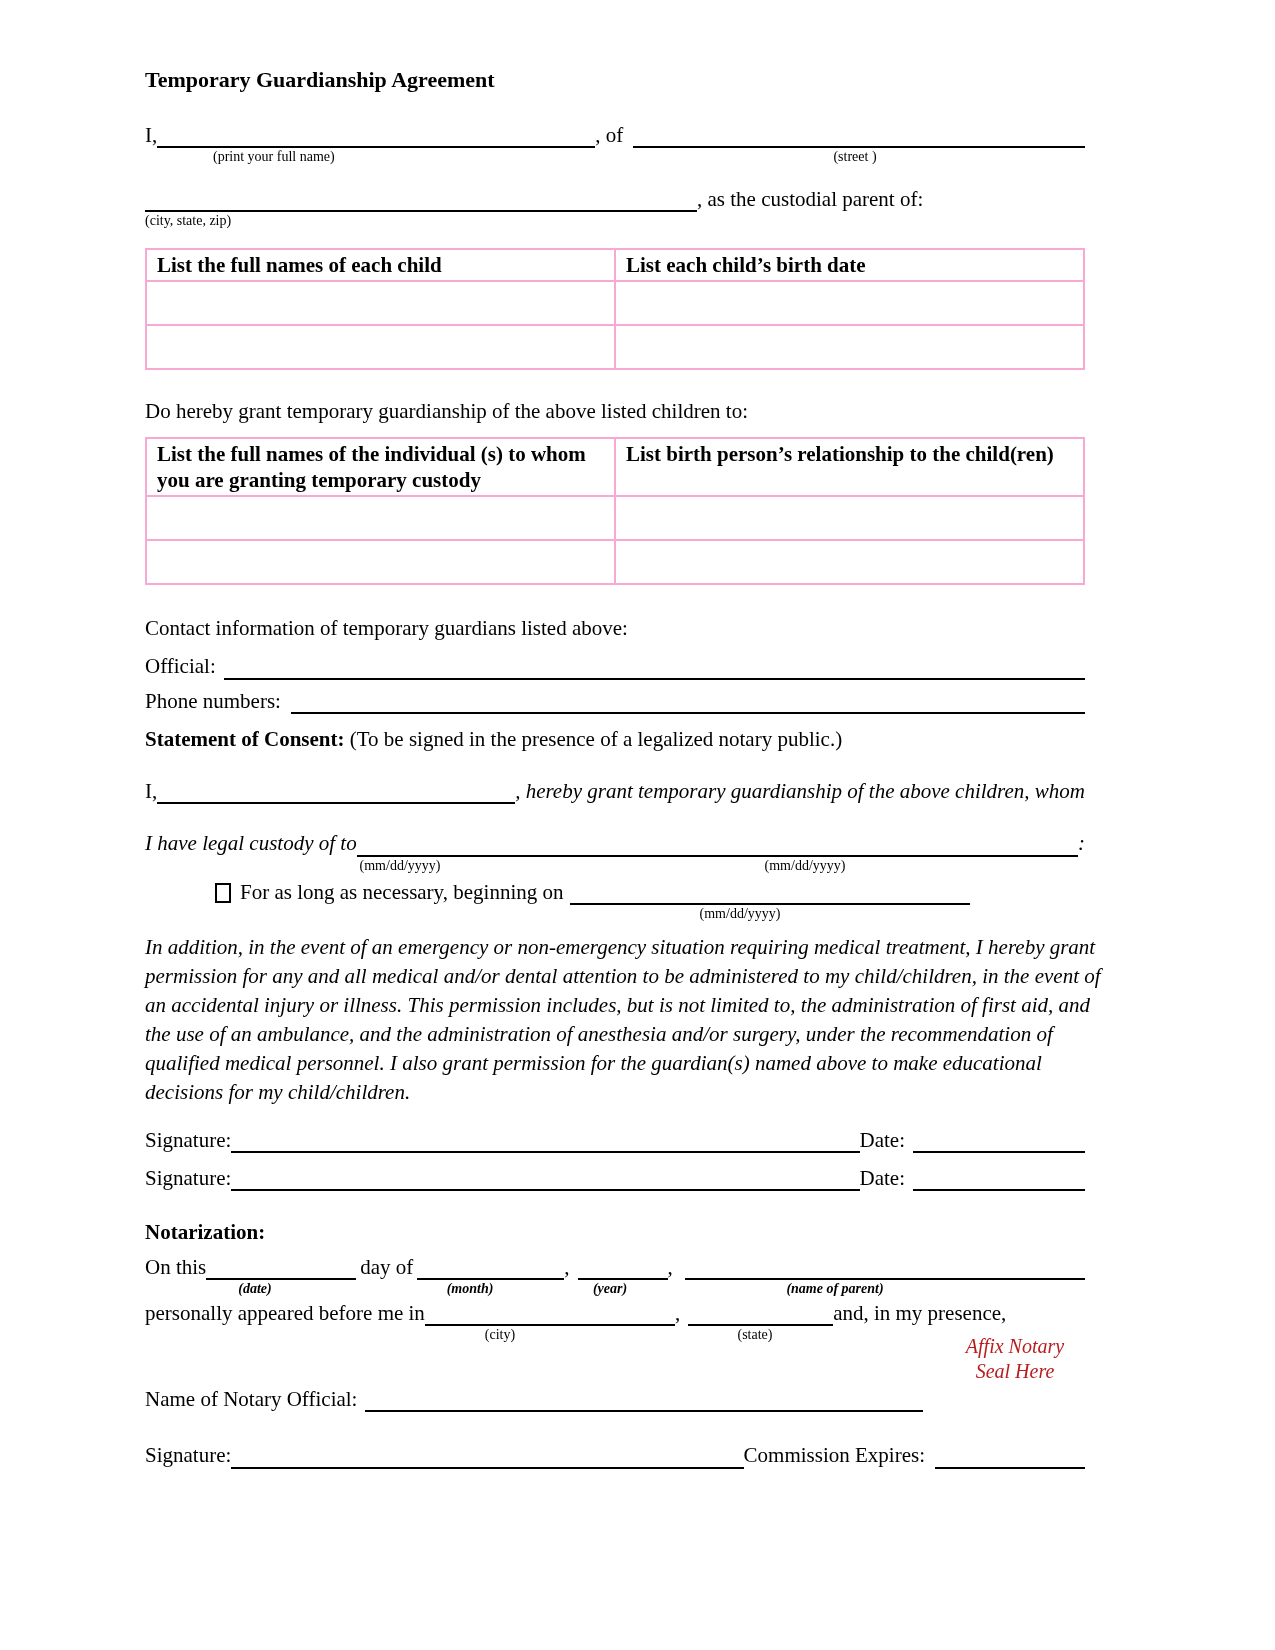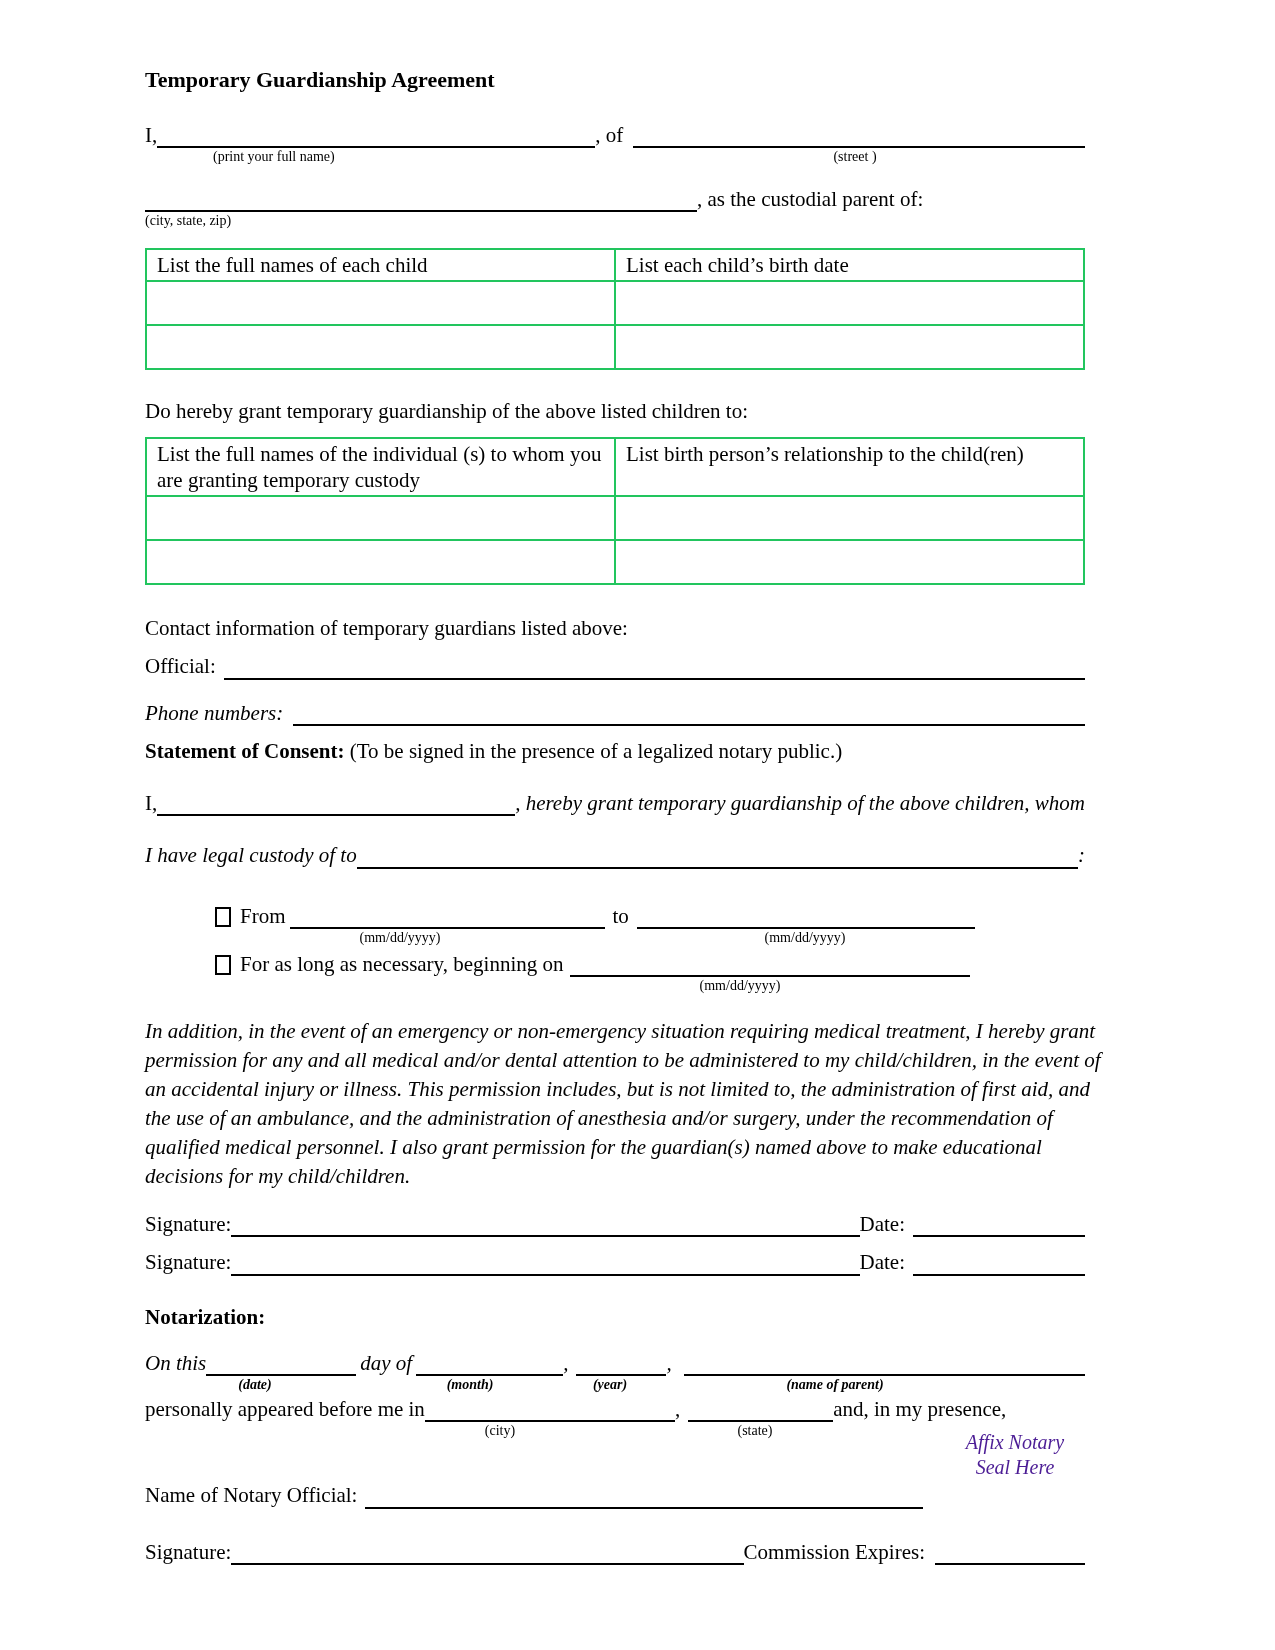--- a/index.html
+++ b/index.html
@@ -16,30 +16,30 @@
   .t { white-space:pre; }
   .blank { display:inline-block; border-bottom:2px solid #000; height:25px; }
   .flex1 { flex:1 1 auto; }
   .lbl-row { position:relative; height:20px; font-size:14px; }
   .lbl-abs { position:absolute; top:0; text-align:center; }
   .left-lbl { text-align:left; }
   .bi { font-weight:bold; font-style:italic; }
   .it { font-style:italic; }
   .bold { font-weight:bold; }
   table { border-collapse:collapse; width:100%; table-layout:fixed; }
-  th, td { border:2px solid #22c55e; padding:2px 10px; font-weight:normal; text-align:left; vertical-align:top; font-size:21px; }
+  th, td { border:2px solid #f9a8d4; padding:2px 10px; font-weight:bold; text-align:left; vertical-align:top; font-size:21px; }
   th { height:28px; }
   td { height:44px; }
   .checkbox { display:inline-block; width:16px; height:20px; border:2px solid #000; background:#fff; margin:0 9px 2px 0; flex:0 0 auto; }
   .indent { margin-left:70px; }
   .para { font-style:italic; line-height:29px; margin-right:-20px; }
-  .seal-note { position:absolute; right:-30px; top:-52px; width:200px; text-align:center; color:#4c1d95; font-style:italic; font-size:20px; line-height:25px; }
+  .seal-note { position:absolute; right:-30px; top:-52px; width:200px; text-align:center; color:#b91c1c; font-style:italic; font-size:20px; line-height:25px; }
   .rel { position:relative; }
   
-  .mt26 { margin-top:26px; } .mt22 { margin-top:20px;font-style:italic; } .mt18 { margin-top:18px; }
+  .mt26 { margin-top:26px; } .mt22 { margin-top:8px; } .mt18 { margin-top:18px; }
   .mt16 { margin-top:16px; } .mt24 { margin-top:12px; } .mt28 { margin-top:28px; } .mt34 { margin-top:34px; } .mt12 { margin-top:2px; } .mt30 { margin-top:30px; } .mt2 { margin-top:2px; }
 </style>
 </head>
 <body>
 
 <div>
 
   <div class="title">Temporary Guardianship Agreement</div>
 
   <div class="line mt28">
@@ -118,27 +118,20 @@
     <span class="blank" style="width:365px;"></span>
     <span class="t it">, hereby grant temporary guardianship of the above children, whom</span>
   </div>
 
   <div class="line mt26">
     <span class="t it">I have legal custody of to</span>
     <span class="blank flex1"></span>
     <span class="t it">:</span>
   </div>
 
-  <div class="line mt34 indent">
-    <span class="checkbox"></span>
-    <span class="t">From</span>
-    <span class="blank" style="width:315px; margin-left:4px;"></span>
-    <span class="t" style="margin:0 8px;">to</span>
-    <span class="blank" style="width:338px;"></span>
-  </div>
   <div class="lbl-row">
     <span class="lbl-abs" style="left:150px; width:210px;">(mm/dd/yyyy)</span>
     <span class="lbl-abs" style="left:555px; width:210px;">(mm/dd/yyyy)</span>
   </div>
 
   <div class="line mt12 indent">
     <span class="checkbox"></span>
     <span class="t">For as long as necessary, beginning on</span>
     <span class="blank" style="width:400px; margin-left:6px;"></span>
   </div>

